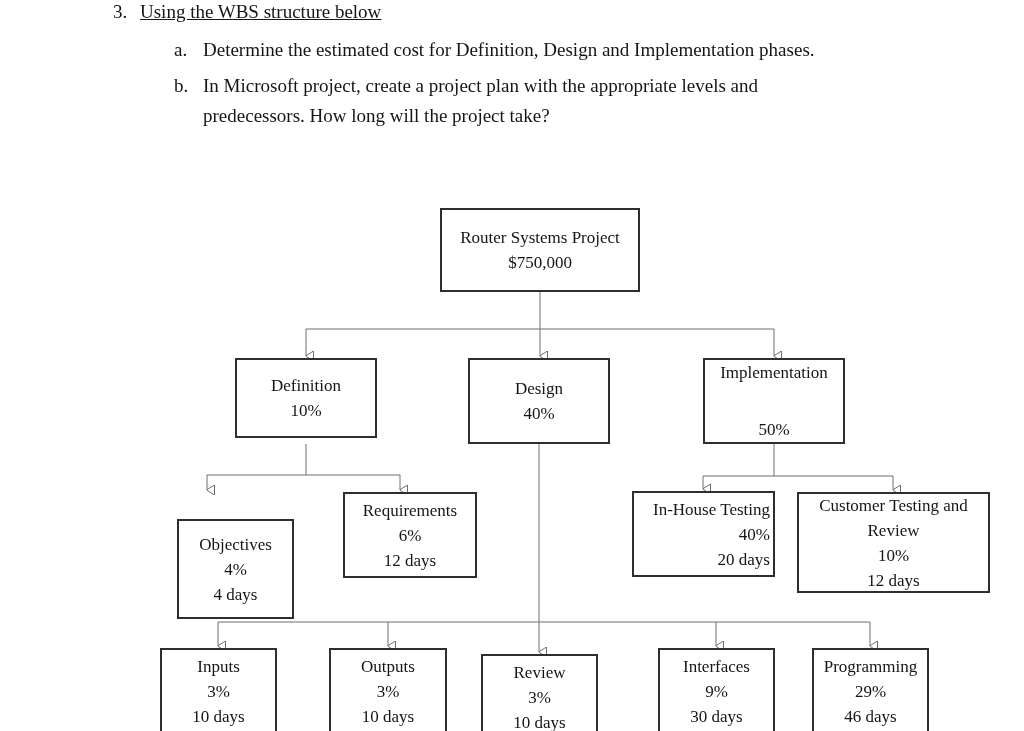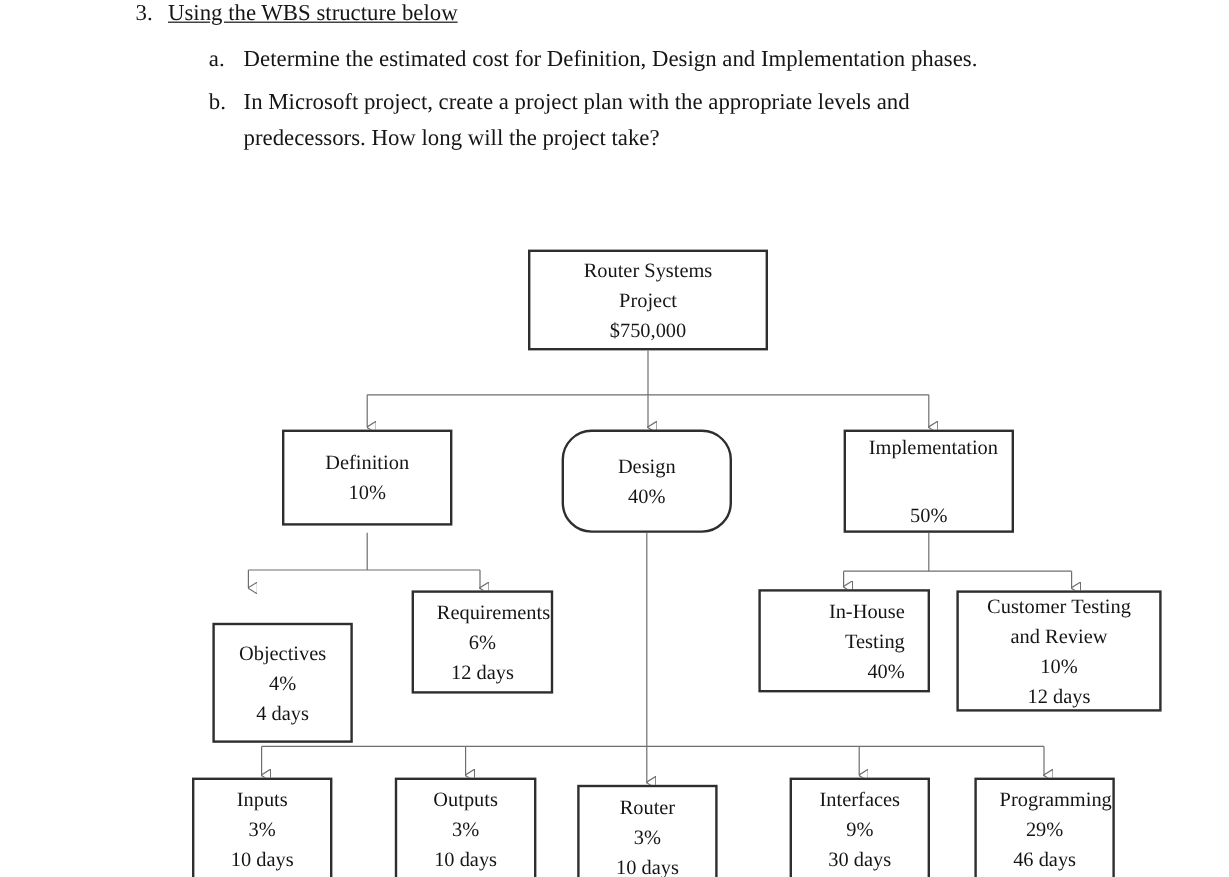--- a/index.html
+++ b/index.html
@@ -32,21 +32,21 @@
     box-sizing: border-box;
     background: #ffffff;
     border: 2px solid #2e2e2e;
     display: flex;
     flex-direction: column;
     align-items: center;
     justify-content: center;
     text-align: center;
     font-size: 17px;
     line-height: 25px;
-    padding: 2px 19px;
+    padding: 2px 3px;
   }
   .node span { display: block; width: 100%; }
 </style>
 </head>
 <body>
 
 <div class="page">
 
   <span class="q-title q-num">3.</span>
   <span class="q-title q-head">Using the WBS structure below</span>
@@ -104,67 +104,68 @@
   <div class="node" style="left:440px; top:208px; width:200px; height:84px;">
     <span>Router Systems Project</span>
     <span>$750,000</span>
   </div>
 
   <div class="node" style="left:235px; top:358px; width:142px; height:80px;">
     <span>Definition</span>
     <span>10%</span>
   </div>
 
-  <div class="node" style="left:468px; top:358px; width:142px; height:86px;border-radius:25px;">
+  <div class="node" style="left:468px; top:358px; width:142px; height:86px;">
     <span>Design</span>
     <span>40%</span>
   </div>
 
   <div class="node" style="left:703px; top:358px; width:142px; height:86px;gap:32px;">
     <span>Implementation</span>
     <span>50%</span>
   </div>
 
   <div class="node" style="left:148px; top:519px; width:117px; height:100px;margin-left:29px;">
     <span>Objectives</span>
     <span>4%</span>
     <span>4 days</span>
   </div>
 
-  <div class="node" style="left:343px; top:492px; width:118px; height:86px;">
+  <div class="node" style="left:343px; top:492px; width:134px; height:86px;">
     <span>Requirements</span>
     <span>6%</span>
     <span>12 days</span>
   </div>
 
   <div class="node" style="left:632px; top:491px; width:143px; height:86px;text-align:right;">
     <span>In-House Testing</span>
     <span>40%</span>
+    <span>20 days</span>
   </div>
 
-  <div class="node" style="left:797px; top:492px; width:171px; height:101px;">
+  <div class="node" style="left:797px; top:492px; width:193px; height:101px;">
     <span>Customer Testing and Review</span>
     <span>10%</span>
     <span>12 days</span>
   </div>
 
   <div class="node" style="left:160px; top:648px; width:117px; height:86px;">
     <span>Inputs</span>
     <span>3%</span>
     <span>10 days</span>
   </div>
 
   <div class="node" style="left:329px; top:648px; width:118px; height:86px;">
     <span>Outputs</span>
     <span>3%</span>
     <span>10 days</span>
   </div>
 
   <div class="node" style="left:481px; top:654px; width:117px; height:86px;">
-    <span>Router</span>
+    <span>Review</span>
     <span>3%</span>
     <span>10 days</span>
   </div>
 
   <div class="node" style="left:658px; top:648px; width:117px; height:86px;">
     <span>Interfaces</span>
     <span>9%</span>
     <span>30 days</span>
   </div>
 

